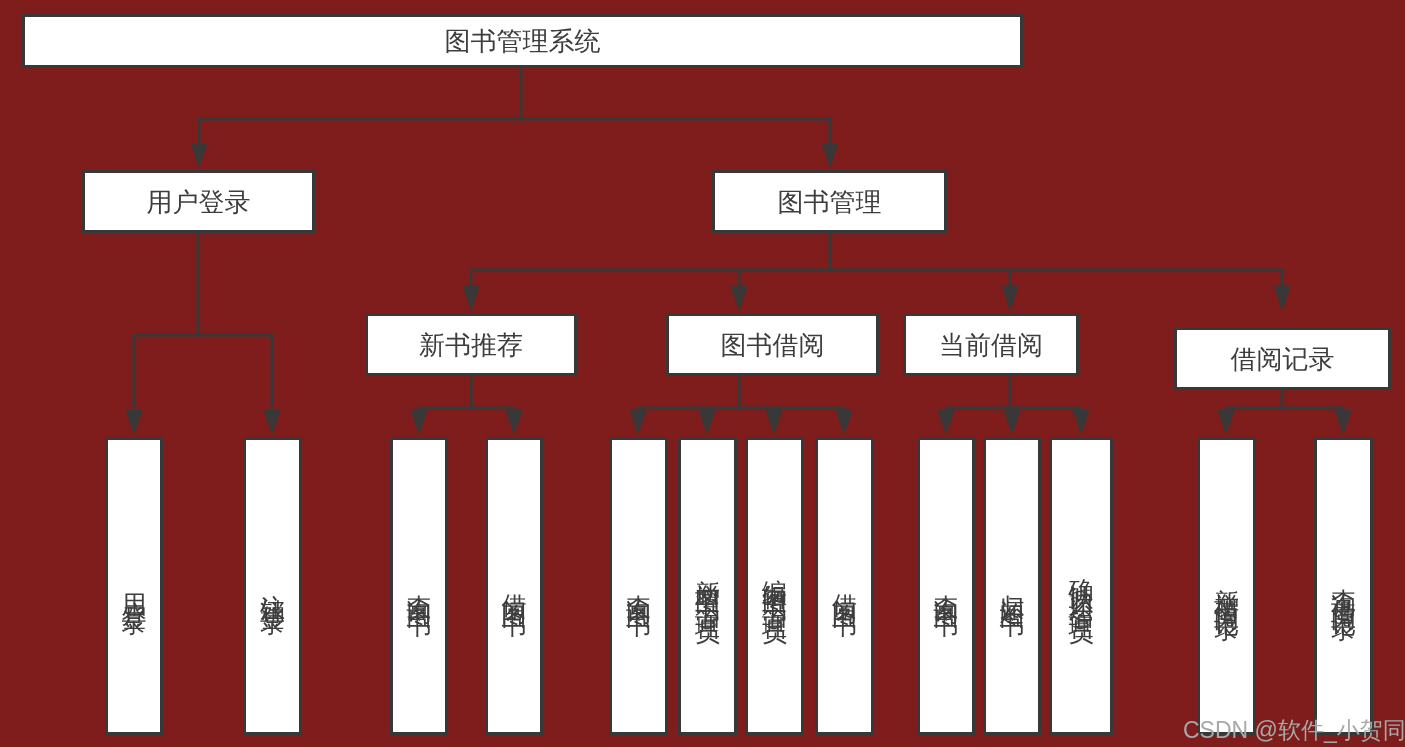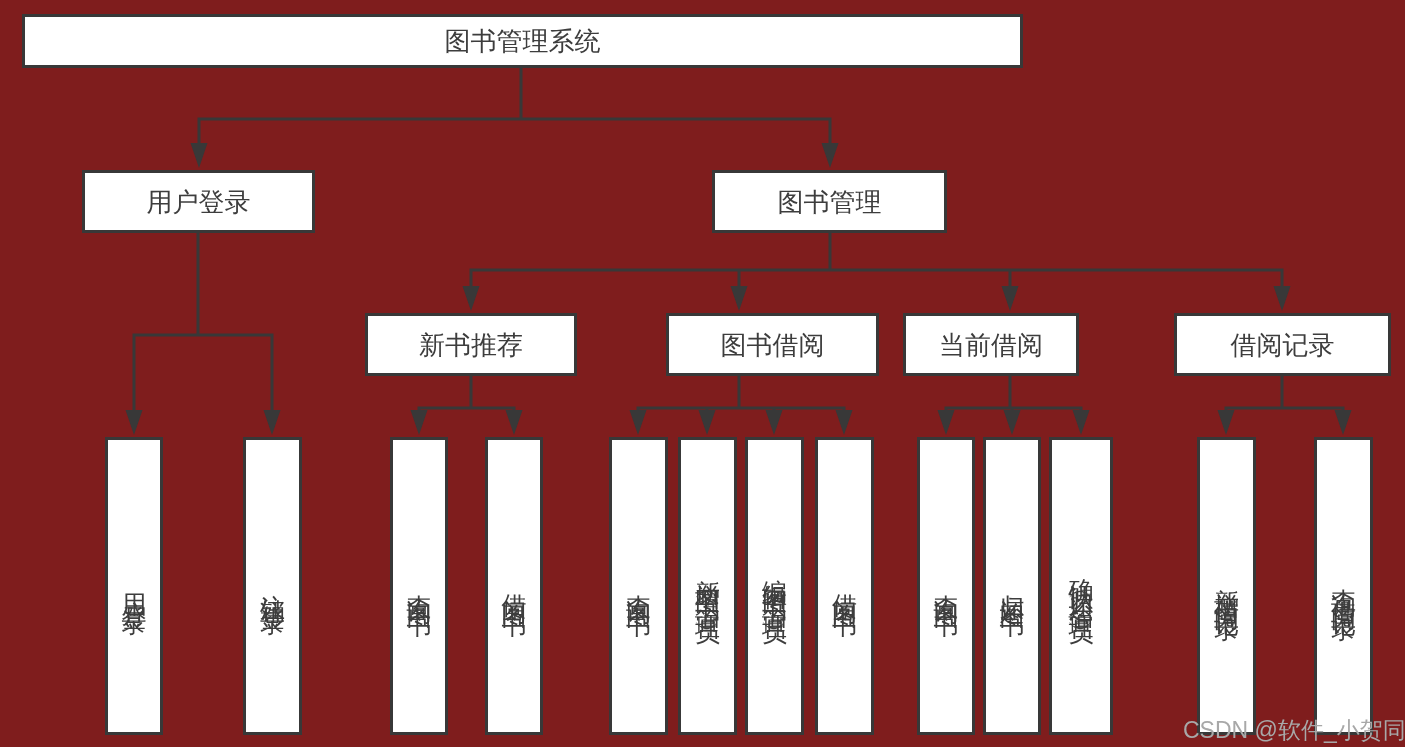--- a/index.html
+++ b/index.html
@@ -84,21 +84,21 @@
 
   <div class="node" style="left:712px;top:170px;width:235px;height:63px;">
     <span class="h-label">图书管理</span>
   </div>
   <div class="node" style="left:633px;top:313px;width:213px;height:63px;margin-left:33px;">
     <span class="h-label">图书借阅</span>
   </div>
   <div class="node" style="left:903px;top:313px;width:176px;height:63px;">
     <span class="h-label">当前借阅</span>
   </div>
-  <div class="node" style="left:1174px;top:313px;width:217px;height:63px;">
+  <div class="node" style="left:1174px;top:327px;width:217px;height:63px;">
     <span class="h-label">借阅记录</span>
   </div>
 
   <div class="node" style="left:105px;top:437px;width:58px;height:298px;">
     <span class="v-label">用户登录</span>
   </div>
   <div class="node" style="left:243px;top:437px;width:59px;height:298px;">
     <span class="v-label">注销登录</span>
   </div>
 

